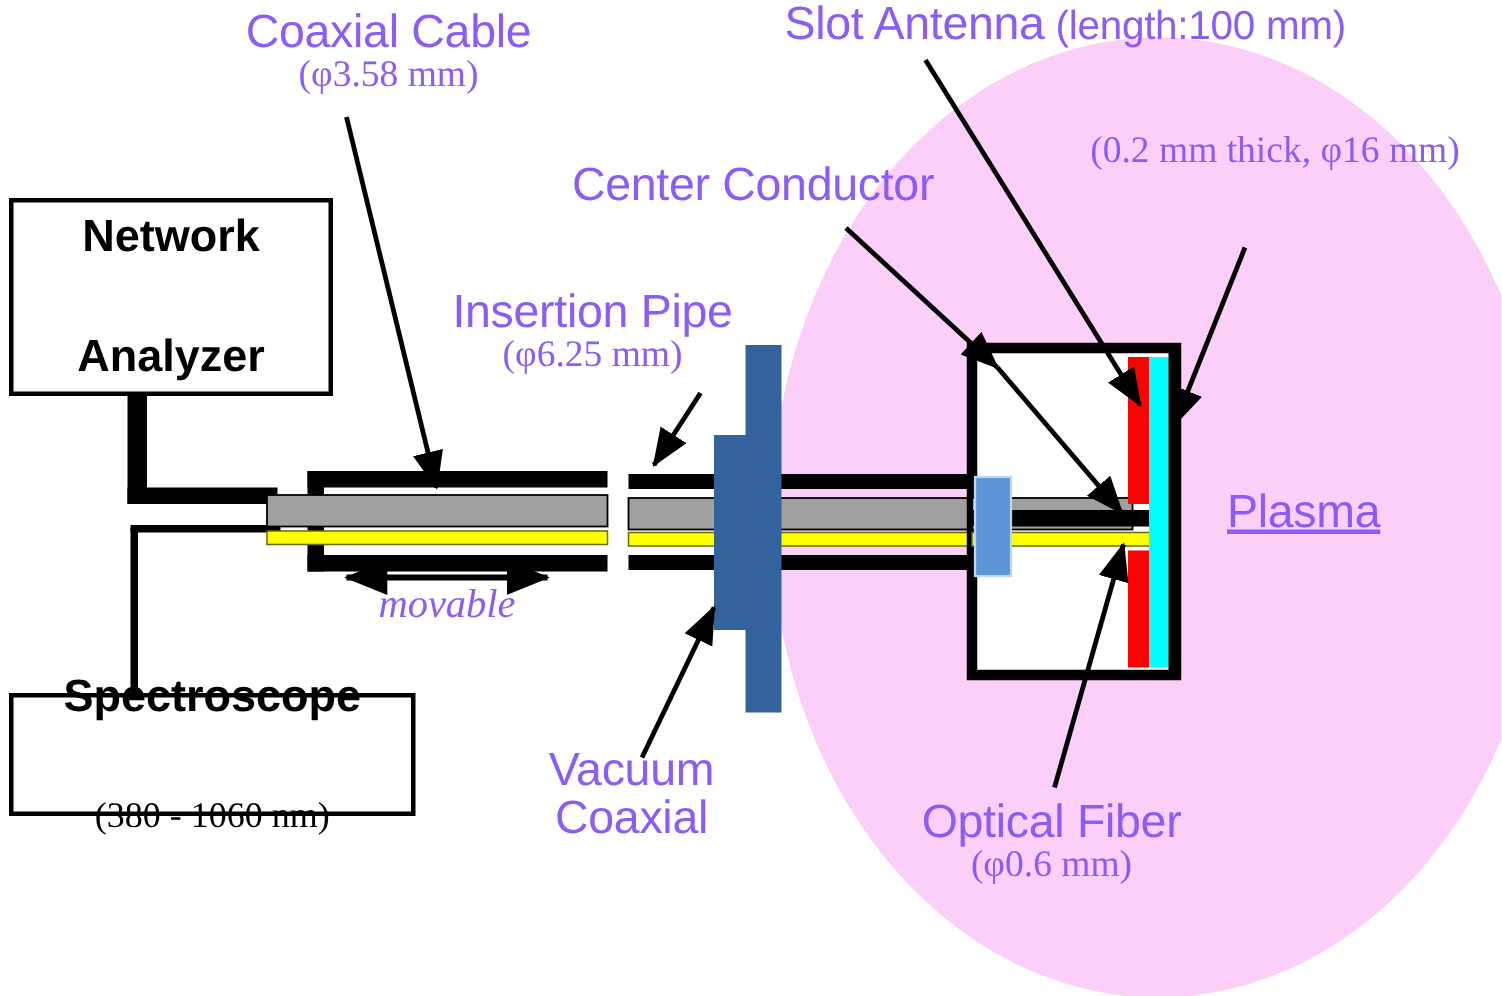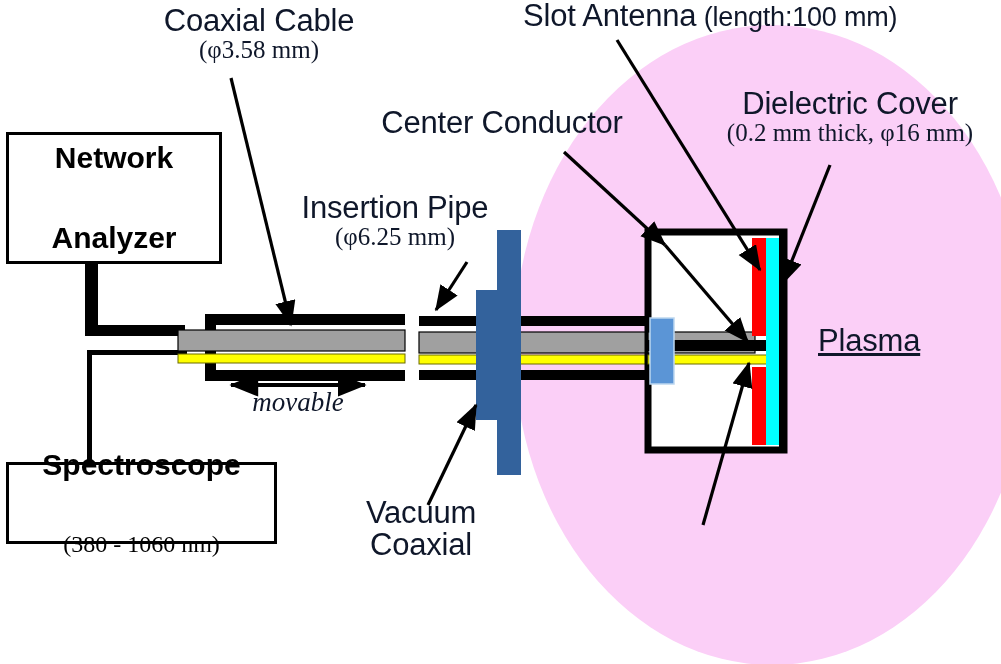--- a/index.html
+++ b/index.html
@@ -16,21 +16,21 @@
     font-family: "Liberation Sans", sans-serif;
   }
   #svg-layer {
     position: absolute;
     left: 0; top: 0;
     width: 1001px;
     height: 664px;
   }
   .lbl {
     position: absolute;
-    color: #0f172a;
+    color: #8b5cf6;
     line-height: 1.02;
     white-space: nowrap;
   }
   .t-main {
     font-family: "Liberation Sans", sans-serif;
     font-size: 31px;
     letter-spacing: -0.2px;
   }
   .t-sub {
     font-family: "Liberation Serif", serif;
@@ -168,31 +168,34 @@
 
   <div class="lbl center" style="left:357px; top:107px; width:290px;">
     <div class="t-main">Center Conductor</div>
   </div>
 
   <div class="lbl" style="left:523px; top:0px;text-align:right;">
     <span class="t-main">Slot Antenna</span><span class="t-main" style="font-size:27px;">&nbsp;</span><span class="t-main" style="font-size:27px;">(length:100 mm)</span>
   </div>
 
   <div class="lbl center" style="left:700px; top:88px; width:300px;">
-    <div class="t-main">Dielectric Cover</div>
     <div class="t-sub">(0.2 mm thick, φ16 mm)</div>
   </div>
 
   <div class="lbl" style="left:818px; top:325px;text-decoration:underline;">
     <div class="t-main">Plasma</div>
   </div>
 
   <div class="lbl center" style="left:340px; top:497px; width:162px;">
     <div class="t-main">Vacuum</div>
     <div class="t-main">Coaxial</div>
   </div>
 
+  <div class="lbl center" style="left:570px; top:532px; width:262px;">
+    <div class="t-main">Optical Fiber</div>
+    <div class="t-sub">(φ0.6 mm)</div>
+  </div>
 
   <div class="lbl center" style="left:228px; top:389px; width:140px;">
     <div class="t-movable">movable</div>
   </div>
 
 </div>
 
 </body></html>

